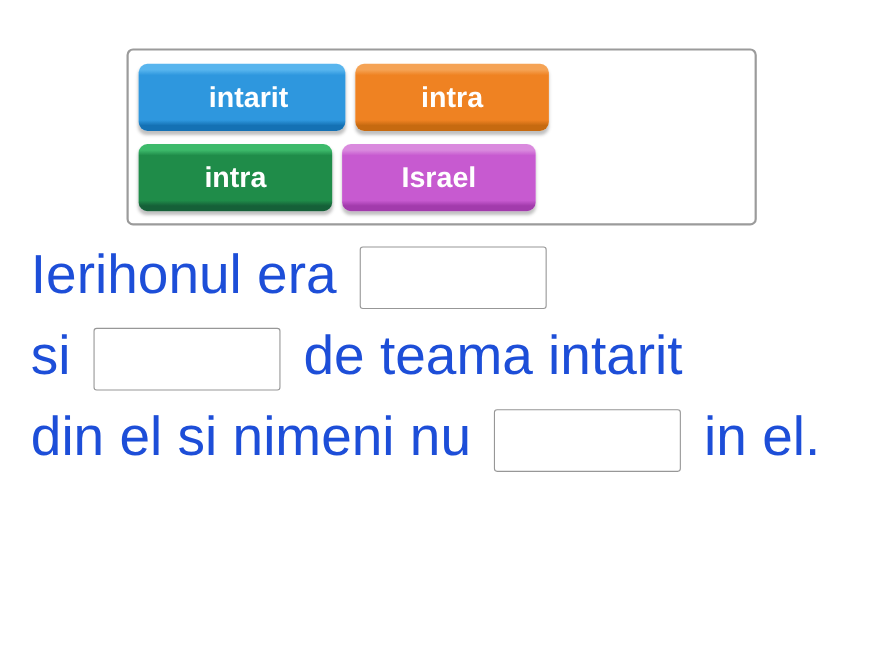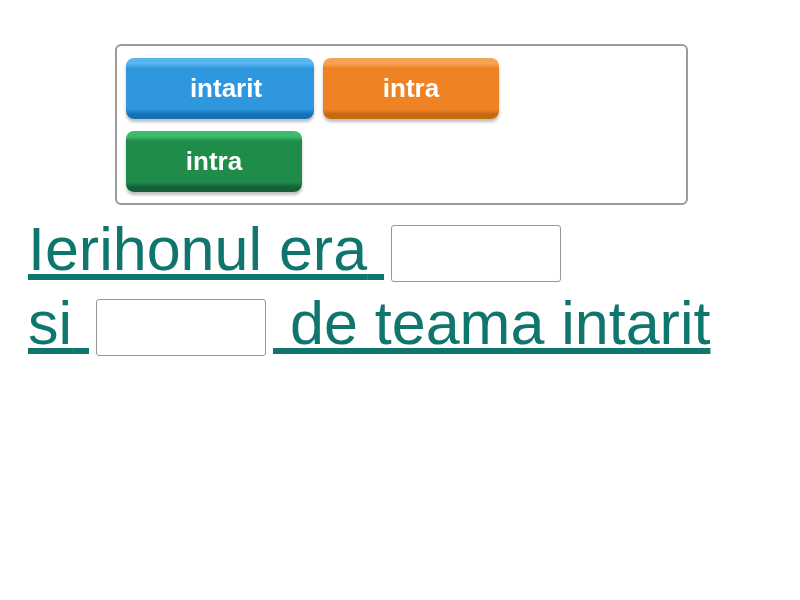--- a/index.html
+++ b/index.html
@@ -27,21 +27,21 @@
   .chip span{display:block;}
   .c0{background:linear-gradient(180deg,#58b5ee 0%,#58b5ee 9%,#2e97de 17%,#2e97de 84%,#1471b4 92%,#1471b4 100%);padding-left:12px;}
   .c1{background:linear-gradient(180deg,#e15663 0%,#e15663 9%,#d0283a 17%,#d0283a 84%,#9e1d2b 92%,#9e1d2b 100%);}
   .c2{background:linear-gradient(180deg,#f5a355 0%,#f5a355 9%,#ef8222 17%,#ef8222 84%,#c66a10 92%,#c66a10 100%);}
   .c3{background:linear-gradient(180deg,#3dba6b 0%,#3dba6b 9%,#1f8c49 17%,#1f8c49 84%,#156038 92%,#156038 100%);}
   .c4{background:linear-gradient(180deg,#da8ade 0%,#da8ade 9%,#c75ad0 17%,#c75ad0 84%,#a23bac 92%,#a23bac 100%);}
 
   
   .sentence{
     position:absolute;left:28px;top:212px;width:762px;
-    font-size:61px;line-height:74px;color:#0f766e;letter-spacing:0;text-decoration:underline;
+    font-size:50px;line-height:74px;color:#1d4ed8;letter-spacing:0;
   }
   .line{white-space:nowrap;}
   .blank{
     display:inline-block;width:168px;height:55px;
     background:#ffffff;border:1px solid #979797;border-radius:3px;
     vertical-align:middle;margin:0 7px;cursor:pointer;
   }
 </style>
 </head>
 <body>
@@ -54,28 +54,36 @@
         <span>intarit</span>
       </div>
       <div class="chip c2">
         <span>intra</span>
       </div>
     </div>
     <div class="bank-row">
       <div class="chip c3">
         <span>intra</span>
       </div>
+      <div class="chip c4">
+        <span>Israel</span>
+      </div>
     </div>
   </div>
 
   <div class="sentence">
     <div class="line">
       <span>Ierihonul era</span>
       <span class="blank"></span>
     </div>
     <div class="line">
       <span>si</span>
       <span class="blank"></span>
       <span>de teama intarit</span>
     </div>
+    <div class="line">
+      <span>din el si nimeni nu</span>
+      <span class="blank"></span>
+      <span>in el.</span>
+    </div>
   </div>
 
 </div>
 
 </body></html>

